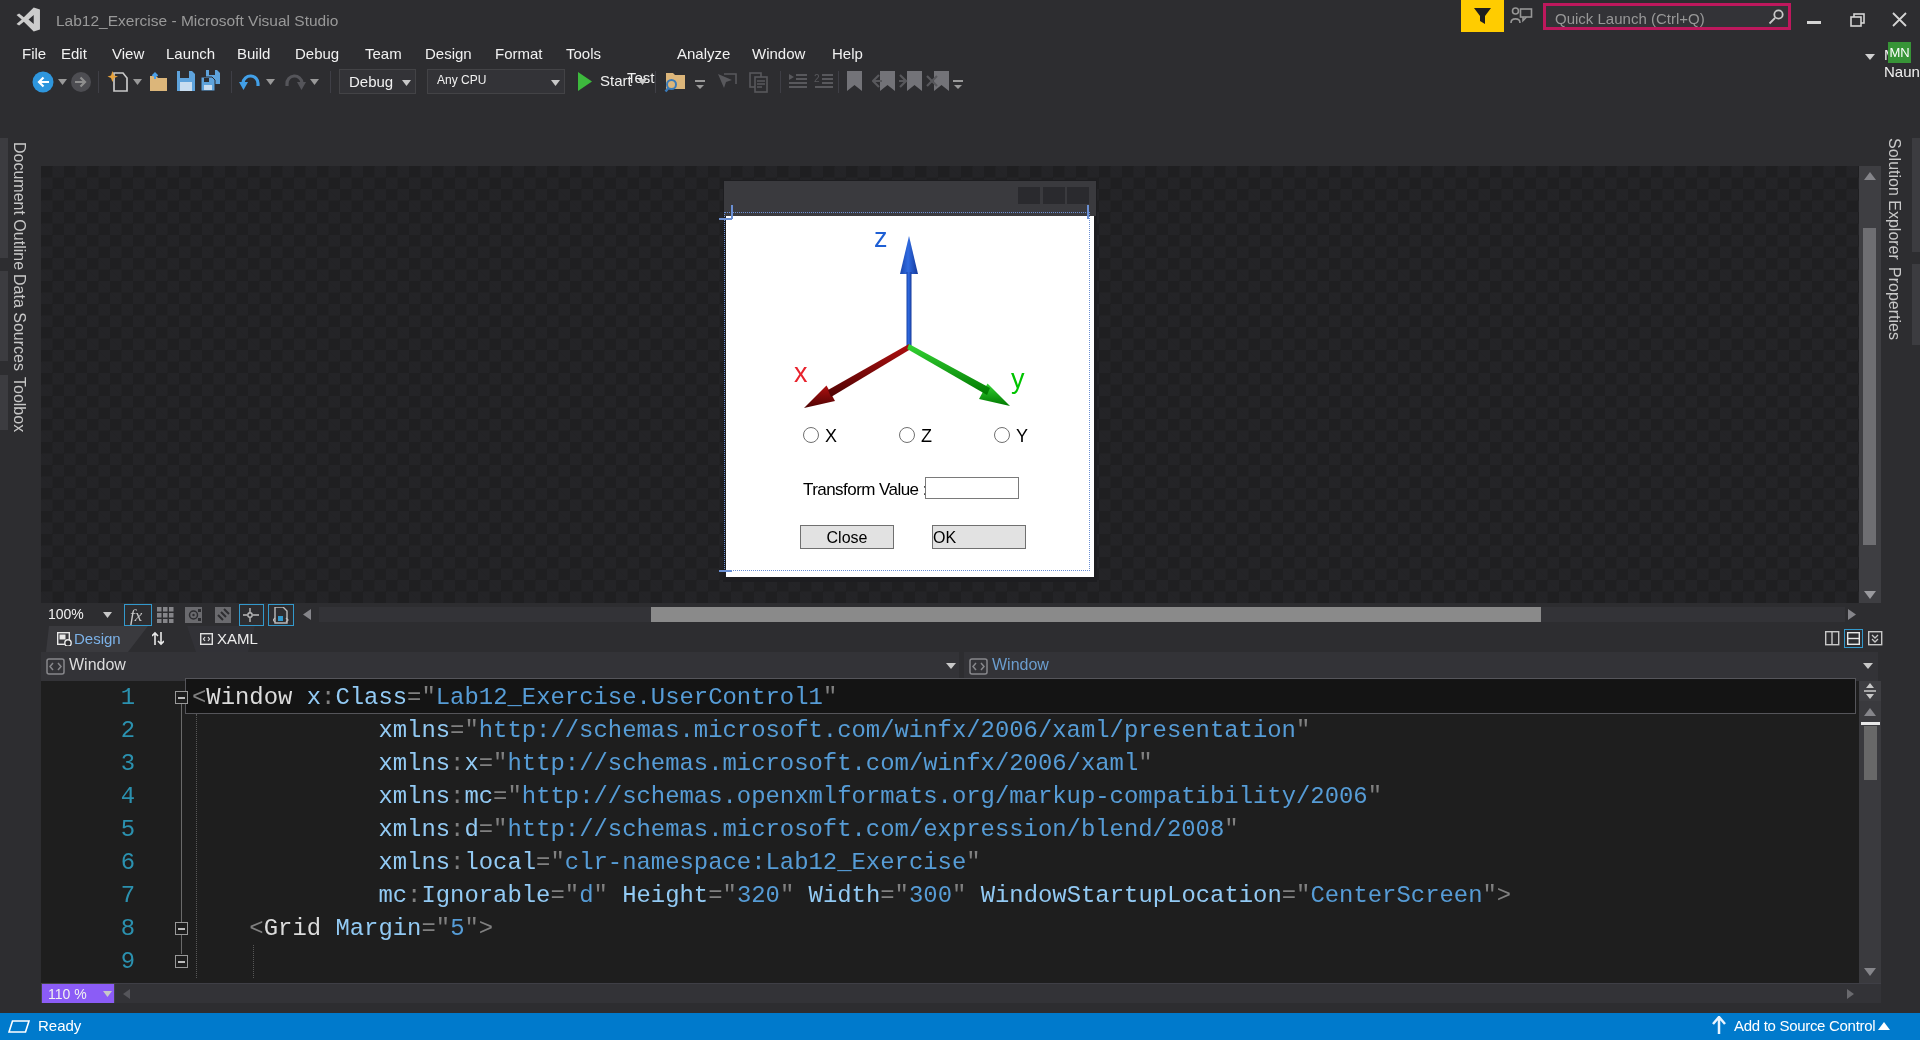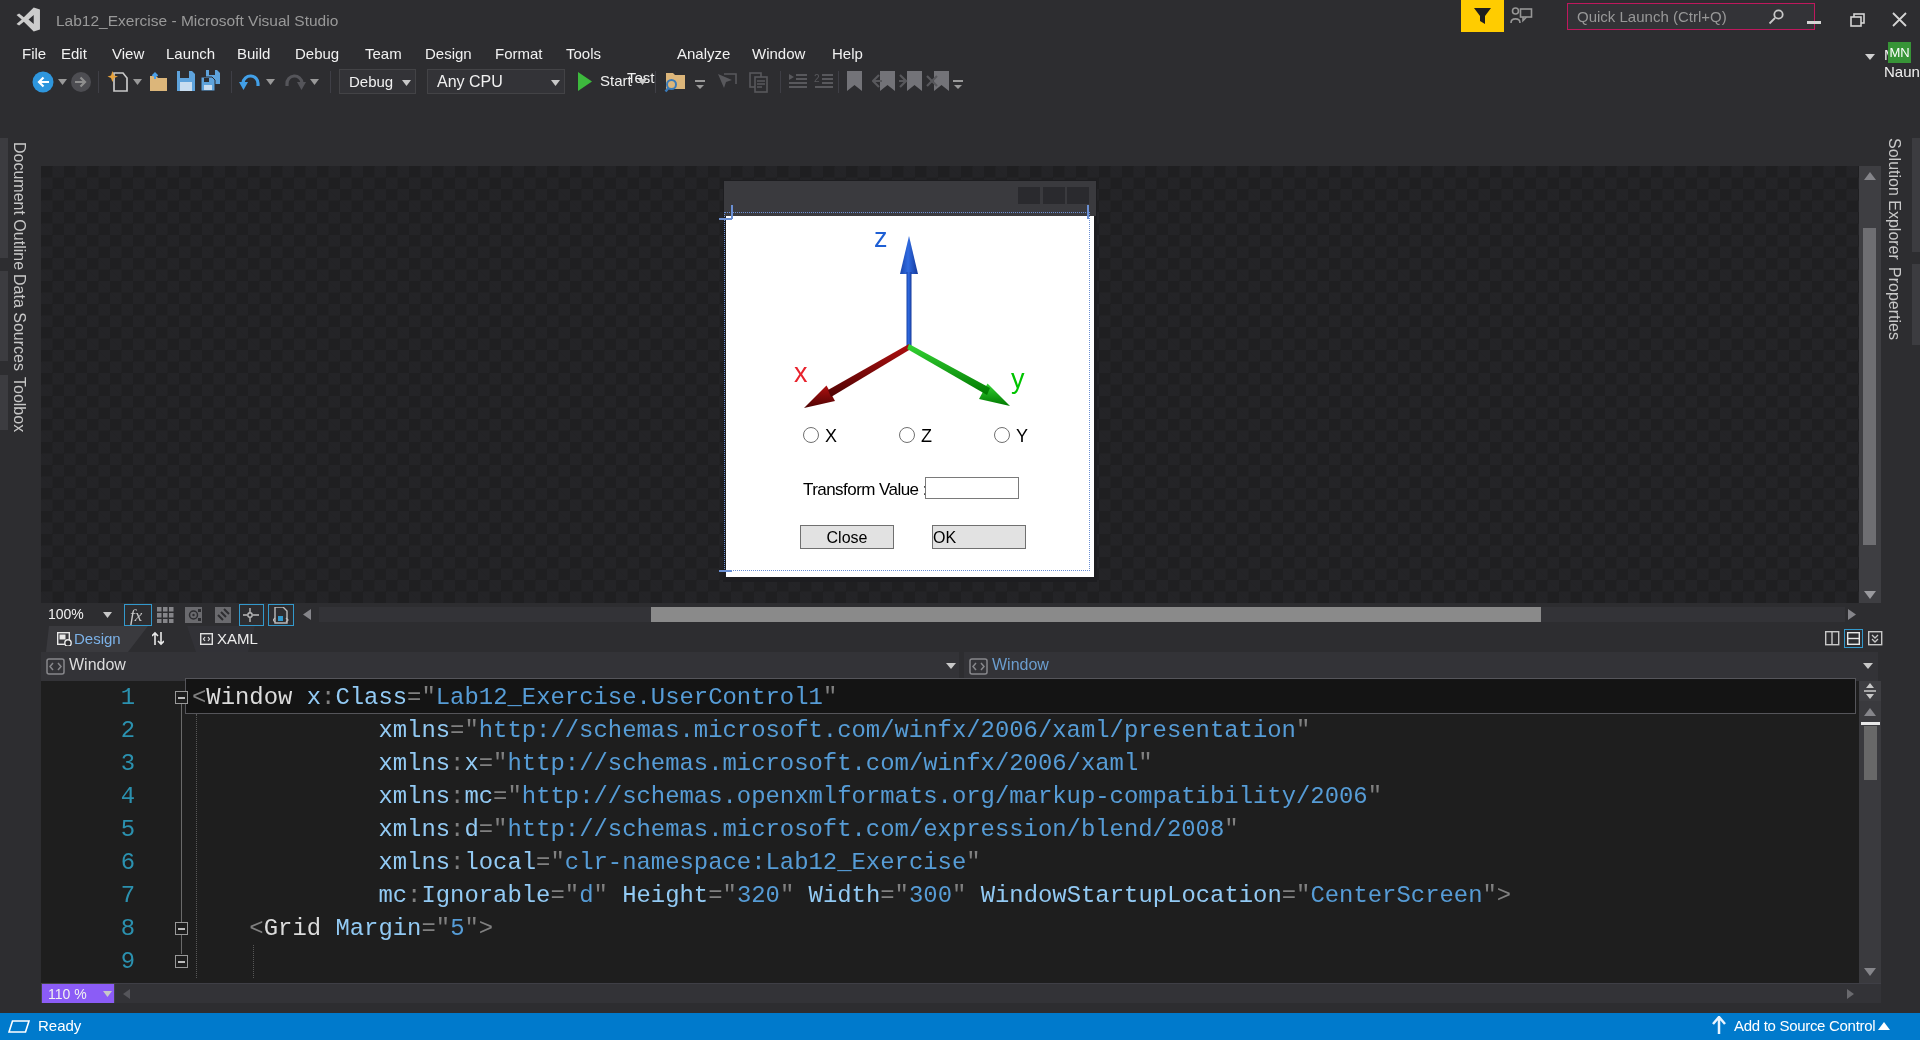--- a/index.html
+++ b/index.html
@@ -5,21 +5,21 @@
 * { margin:0; padding:0; box-sizing:border-box; }
 html,body { width:1920px; height:1040px; background:#2d2d30; overflow:hidden;
   font-family:"Liberation Sans", sans-serif; }
 .abs { position:absolute; }
 #stage { position:relative; width:1920px; height:1040px; }
 
 #titlebar { left:0; top:0; width:1920px; height:38px; background:#2d2d30; }
 #vslogo { left:16px; top:7px; }
 #title-text { left:56px; top:12px; font-size:15.5px; color:#999999; }
 #fbbtn { left:1461px; top:0px; width:43px; height:32px; background:#fc0; }
-#qlbox { left:1543px; top:3px; width:248px; height:27px; background:#333337; border:1px solid #be185d; color:#989898; font-size:15px; line-height:25px; padding-left:9px;margin-left:24px; }
+#qlbox { left:1543px; top:3px; width:248px; height:27px; background:#333337; border:3px solid #be185d; color:#989898; font-size:15px; line-height:25px; padding-left:9px; }
 
 #menubar { left:0; top:38px; width:1920px; height:28px; color:#f1f1f1; font-size:15px; }
 .mi { position:absolute; top:7px; }
 
 #toolbar { left:0; top:66px; width:1920px; height:32px; }
 .tsep { position:absolute; top:5px; width:1px; height:22px; background:#3f3f46; }
 
 #outrow { left:0; top:98px; width:1920px; height:39px; }
 .htab-bar { position:absolute; top:0px; height:7px; background:#48484c; }
 .htab-label { position:absolute; top:15px; font-size:15px; color:#c8c8c8; }
@@ -180,21 +180,21 @@
         <polygon points="0,0 9,0 4.5,6" fill="#999"></polygon>
       </svg>
     <div class="tsep" style="left:330px;"></div>
     <div class="abs" style="left:339px; top:3px; width:77px; height:25px; background:#333337; border:1px solid #434346;">
       <span class="abs" style="left:9px; top:3px; font-size:15px; color:#f1f1f1;">Debug</span>
       <svg class="abs" style="left:62px; top:10px;" width="9" height="6">
           <polygon points="0,0 9,0 4.5,6" fill="#c8c8c8"></polygon>
         </svg>
     </div>
     <div class="abs" style="left:427px; top:3px; width:138px; height:25px; background:#333337; border:1px solid #434346;">
-      <span class="abs" style="left:9px; top:3px; font-size:16px; color:#f1f1f1;">Any CPU</span>
+      <span class="abs" style="left:9px; top:3px; font-size:12px; color:#f1f1f1;">Any CPU</span>
       <svg class="abs" style="left:123px; top:10px;" width="9" height="6">
           <polygon points="0,0 9,0 4.5,6" fill="#c8c8c8"></polygon>
         </svg>
     </div>
     <svg class="abs" style="left:577px; top:6px;" width="16" height="19">
         <polygon points="1,0 15,9.5 1,19" fill="#3db93d"></polygon>
       </svg>
     <span class="abs" style="left:600px; top:6px; font-size:15px; color:#f1f1f1;">Start</span>
     <svg class="abs" style="left:638px; top:13px;" width="9" height="6">
         <polygon points="0,0 9,0 4.5,6" fill="#c8c8c8"></polygon>

